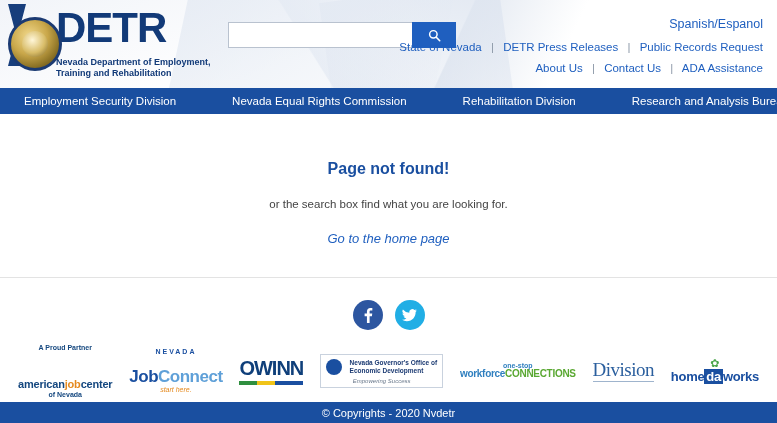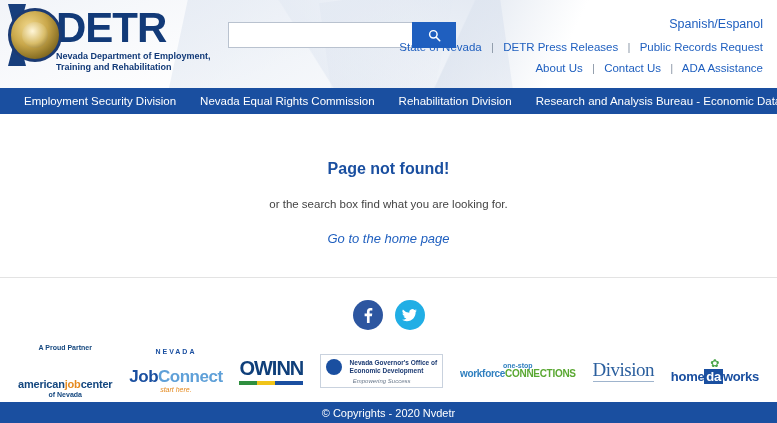--- a/index.html
+++ b/index.html
@@ -35,21 +35,21 @@
   .header-bg:before{
     content:"";
     position:absolute; left:330px; top:-10px; width:180px; height:170px;
     background: linear-gradient(200deg, rgba(222,229,240,0.9), rgba(255,255,255,0));
     transform: rotate(-8deg);
   }
 
   
   .logo-wrap {
     position: absolute; left: 8px; top: 4px;
-    display: flex; align-items: flex-start;
+    display: flex; align-items: center;
   }
   .seal {
     width: 54px; height: 54px; border-radius: 50%;
     background: radial-gradient(circle at 38% 34%, #f2d98c 0%, #c9a74a 42%, #8d7326 70%, #4a3c12 100%);
     border: 3px solid #1b3a72;
     position: relative;
     margin-top: 4px;
     flex: none;
     z-index: 3;
   }
@@ -67,21 +67,21 @@
     letter-spacing: -1px;
     color: #123a78;
     line-height: 44px;
     font-family: "Liberation Sans", sans-serif;
   }
   .logo-sub {
     font-size: 9px;
     color: #123a78;
     font-weight: bold;
     line-height: 11px;
-    margin-top: 1px;
+    margin-top: 7px;
     max-width: 160px;
   }
   .logo-chevron{
     position:absolute; left:0; top:0; width:18px; height:62px;
     background: #173e7c;
     clip-path: polygon(0 0, 100% 0, 55% 50%, 100% 100%, 0 100%, 45% 50%);
     z-index: 1;
   }
 
   
@@ -121,20 +121,21 @@
   .sep { color: #8d99a8; padding: 0 6px; }
 
   
   .nav {
     background: #1a4fa0;
     height: 26px;
     display: flex;
     align-items: center;
     padding-left: 24px;
     color: #fff;
+    gap: 32px;
   }
   .nav a {
     color: #fff;
     font-size: 11.5px;
     text-decoration: none;
     padding: 0 14px 0 0;
     margin-right: 10px;
     white-space: nowrap;
   }
 

